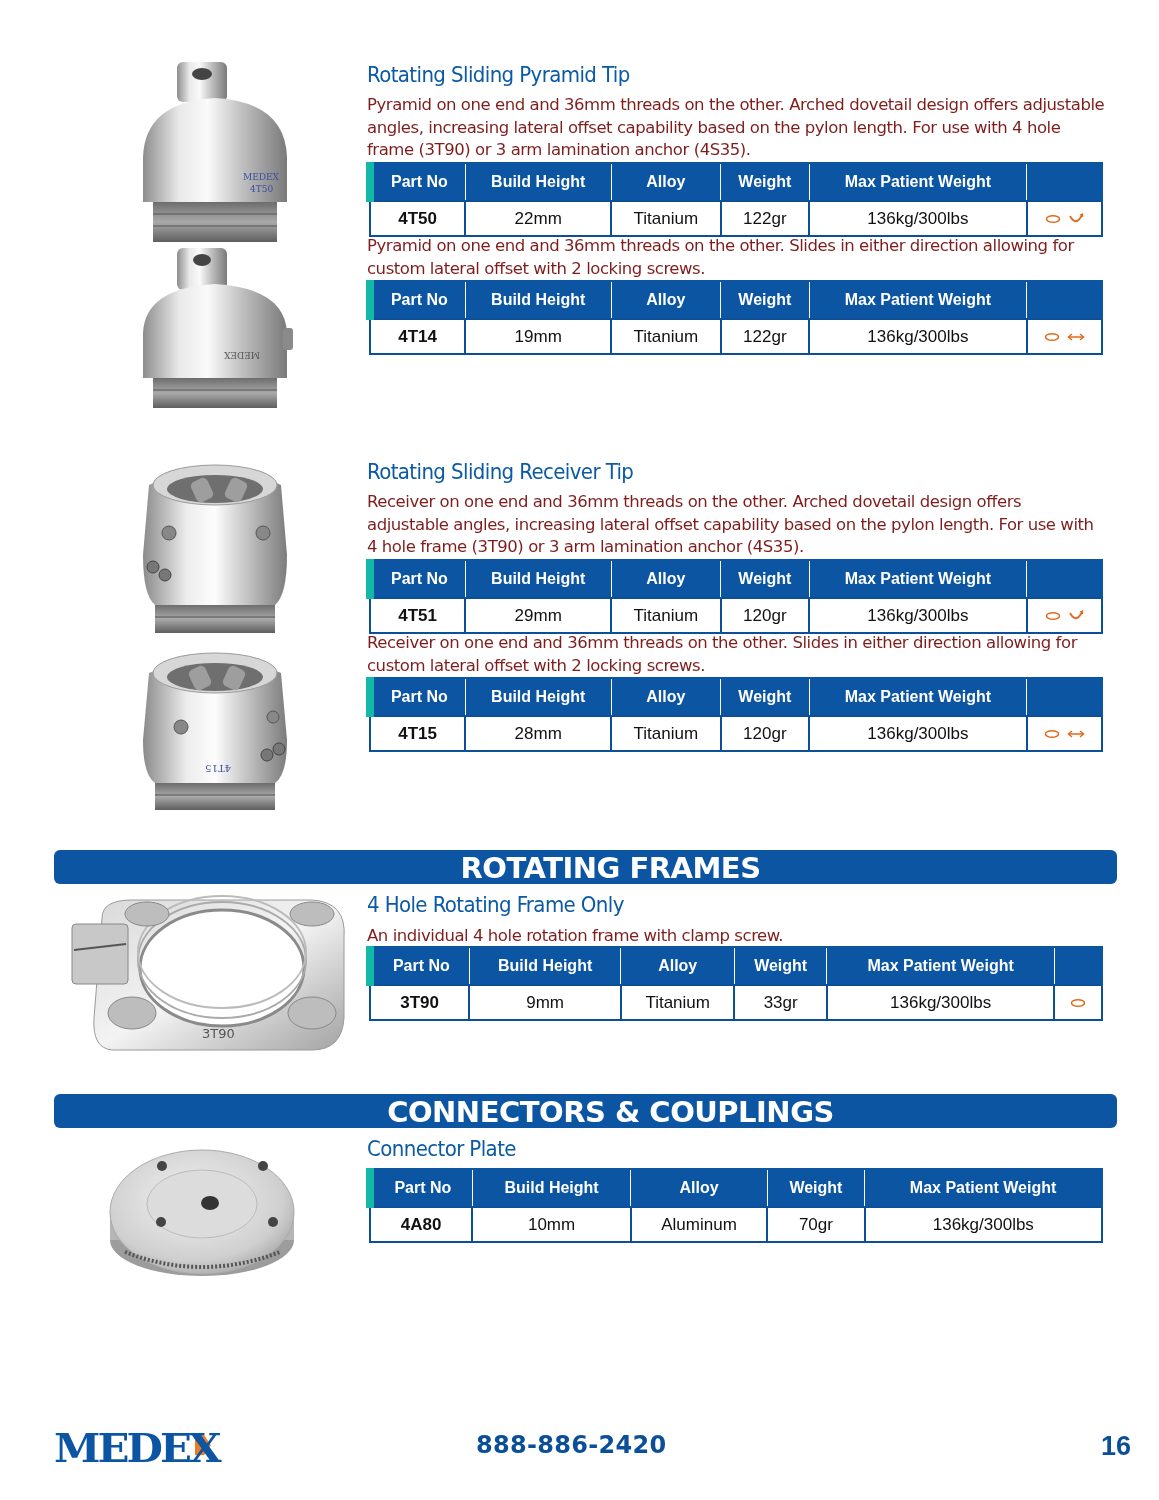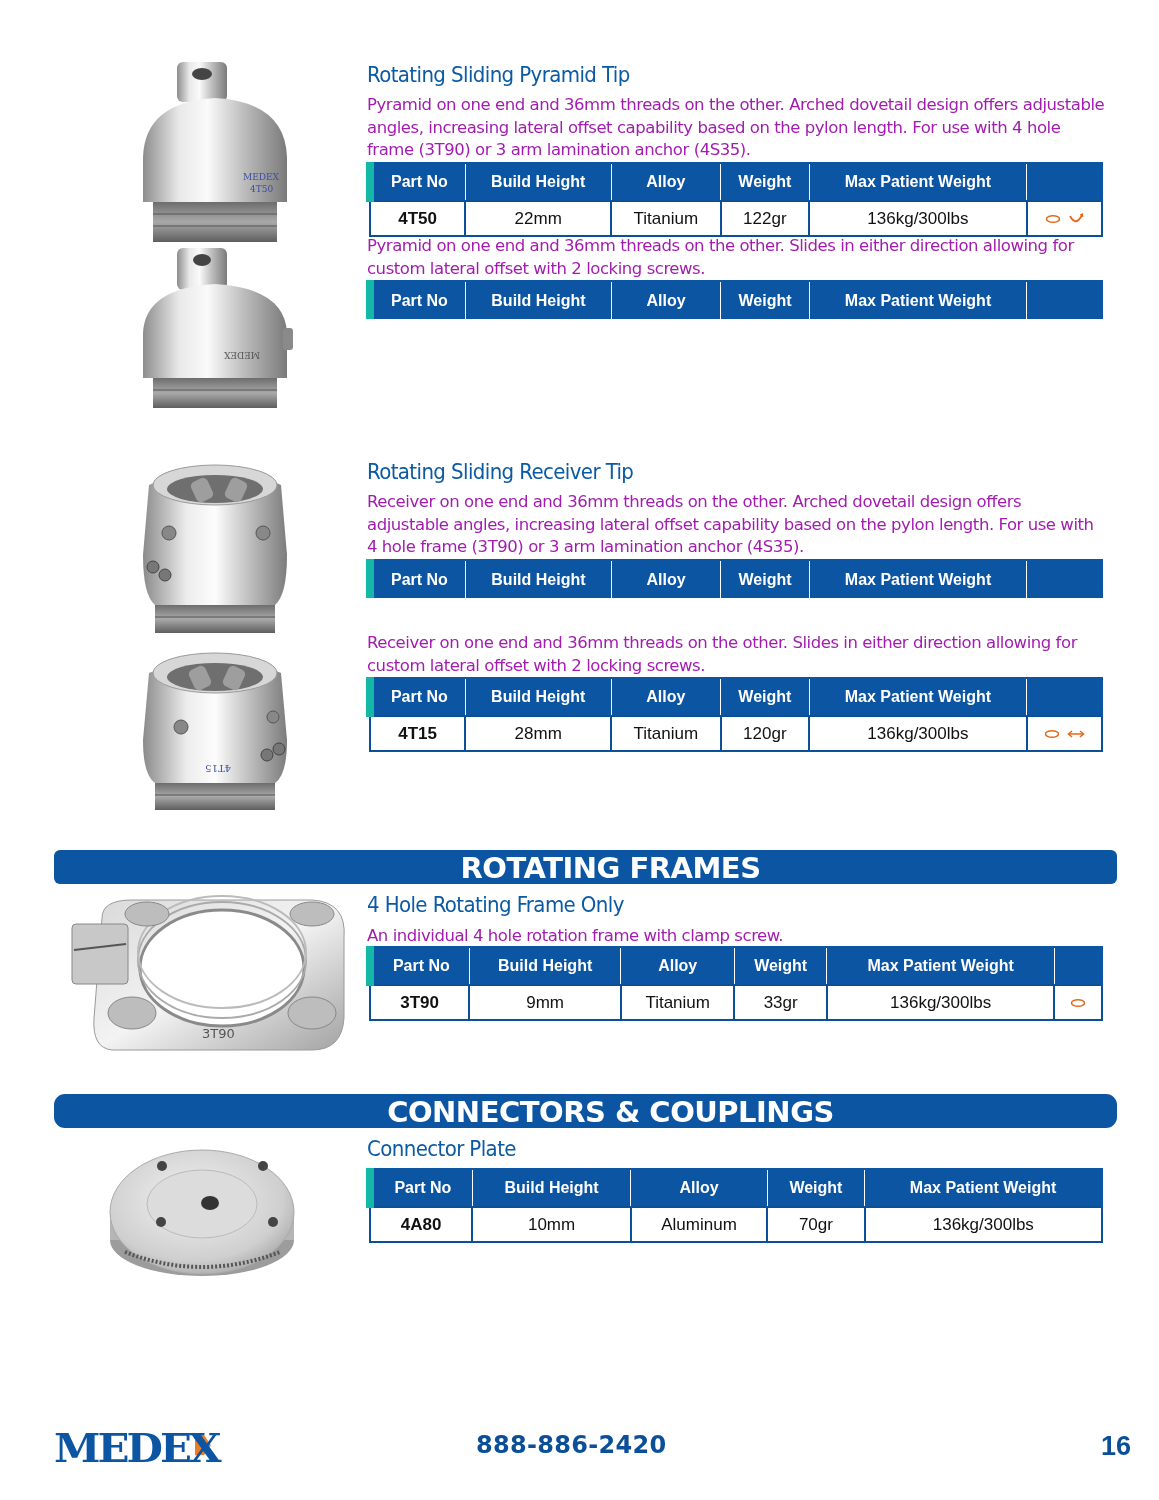--- a/index.html
+++ b/index.html
@@ -7,21 +7,21 @@
   body { position: relative; font-family: "DejaVu Sans", sans-serif; color: #111; }
 
   .product-title {
     position: absolute; left: 367px;
     font-family: "DejaVu Sans", sans-serif; font-size: 22px; color: #0b5aa3;
     font-stretch: condensed; letter-spacing: -0.6px; white-space: nowrap;
   }
   .desc {
     position: absolute; left: 367px; width: 740px;
     font-family: "DejaVu Sans", sans-serif; font-size: 16.5px; line-height: 22.5px;
-    color: #a21caf; letter-spacing: -0.45px;
+    color: #7f1d1d; letter-spacing: -0.45px;
   }
   table.spec {
     position: absolute; left: 366px; border-collapse: collapse;
     font-family: "Liberation Sans", sans-serif;
   }
   table.spec th {
     background: #0b55a3; color: #fff; font-weight: bold; font-size: 16px;
     height: 38px; border-left: 1.5px solid #ffffff; border-right: 1.5px solid #fff;
     border-top: 2px solid #0b55a3; text-align: center; padding: 0;
   }
@@ -148,20 +148,37 @@
 <table class="spec" style="top:280px;width:737px;">
   <tbody>
       <tr>
     <th style="width:96px">Part No</th>
     <th style="width:147px">Build Height</th>
     <th style="width:110px">Alloy</th>
     <th style="width:89px">Weight</th>
     <th style="width:219px">Max Patient Weight</th>
     <th style="width:76px"></th>
   </tr>
+  <tr>
+    <td class="part">4T14</td>
+    <td>19mm</td>
+    <td>Titanium</td>
+    <td>122gr</td>
+    <td>136kg/300lbs</td>
+    <td class="motion">
+      <span><svg width="16" height="10" viewBox="0 0 16 10">
+              <ellipse cx="8" cy="5" rx="6.5" ry="3.3" fill="none" stroke="#e06a1c" stroke-width="1.5"></ellipse>
+            </svg></span>
+      <span><svg width="18" height="10" viewBox="0 0 18 10">
+              <line x1="2" y1="5" x2="16" y2="5" stroke="#e06a1c" stroke-width="1.5"></line>
+              <path d="M5 2 L1.5 5 L5 8" fill="none" stroke="#e06a1c" stroke-width="1.5"></path>
+              <path d="M13 2 L16.5 5 L13 8" fill="none" stroke="#e06a1c" stroke-width="1.5"></path>
+            </svg></span>
+    </td>
+  </tr>
 </tbody>
   </table>
 
 <div class="product-img" style="left:135px;top:455px;width:160px;height:178px;">
   <svg width="160" height="178" viewBox="0 0 160 178">
     <defs>
       <linearGradient id="steel2" x1="0" x2="1" y1="0" y2="0">
         <stop offset="0" stop-color="#8a8a8a"></stop>
           <stop offset="0.3" stop-color="#ececec"></stop>
         <stop offset="0.5" stop-color="#fdfdfd"></stop>
@@ -205,20 +222,36 @@
 <table class="spec" style="top:559px;width:737px;">
   <tbody>
       <tr>
     <th style="width:96px">Part No</th>
     <th style="width:147px">Build Height</th>
     <th style="width:110px">Alloy</th>
     <th style="width:89px">Weight</th>
     <th style="width:219px">Max Patient Weight</th>
     <th style="width:76px"></th>
   </tr>
+  <tr>
+    <td class="part">4T51</td>
+    <td>29mm</td>
+    <td>Titanium</td>
+    <td>120gr</td>
+    <td>136kg/300lbs</td>
+    <td class="motion">
+      <span><svg width="16" height="10" viewBox="0 0 16 10">
+              <ellipse cx="8" cy="5" rx="6.5" ry="3.3" fill="none" stroke="#e06a1c" stroke-width="1.5"></ellipse>
+            </svg></span>
+      <span><svg width="16" height="12" viewBox="0 0 16 12">
+              <path d="M2 3 Q8 14 14 2" fill="none" stroke="#e06a1c" stroke-width="1.8"></path>
+              <path d="M12 2 L14.5 1 L14.5 4" fill="none" stroke="#e06a1c" stroke-width="1.2"></path>
+            </svg></span>
+    </td>
+  </tr>
 </tbody>
   </table>
 
 <div class="desc" style="top:632px;">Receiver on one end and 36mm threads on the other. Slides in either direction allowing for custom lateral offset with 2 locking screws.</div>
 
 <table class="spec" style="top:677px;width:737px;">
   <tbody>
       <tr>
     <th style="width:96px">Part No</th>
     <th style="width:147px">Build Height</th>
@@ -293,21 +326,21 @@
     <td>136kg/300lbs</td>
     <td class="motion">
       <span><svg width="16" height="10" viewBox="0 0 16 10">
               <ellipse cx="8" cy="5" rx="6.5" ry="3.3" fill="none" stroke="#e06a1c" stroke-width="1.5"></ellipse>
             </svg></span>
     </td>
   </tr>
 </tbody>
   </table>
 
-<div class="banner" style="top:1094px;border-radius:11px;"><span>CONNECTORS &amp; COUPLINGS</span></div>
+<div class="banner" style="top:1094px;"><span>CONNECTORS &amp; COUPLINGS</span></div>
 
 <div class="product-img" style="left:105px;top:1142px;width:195px;height:140px;">
   <svg width="195" height="140" viewBox="0 0 195 140">
     <defs>
       <radialGradient id="plateg" cx="0.45" cy="0.4" r="0.7">
         <stop offset="0" stop-color="#f2f2f2"></stop>
           <stop offset="0.7" stop-color="#cfcfcf"></stop>
           <stop offset="1" stop-color="#9a9a9a"></stop>
       </radialGradient>
     </defs>

